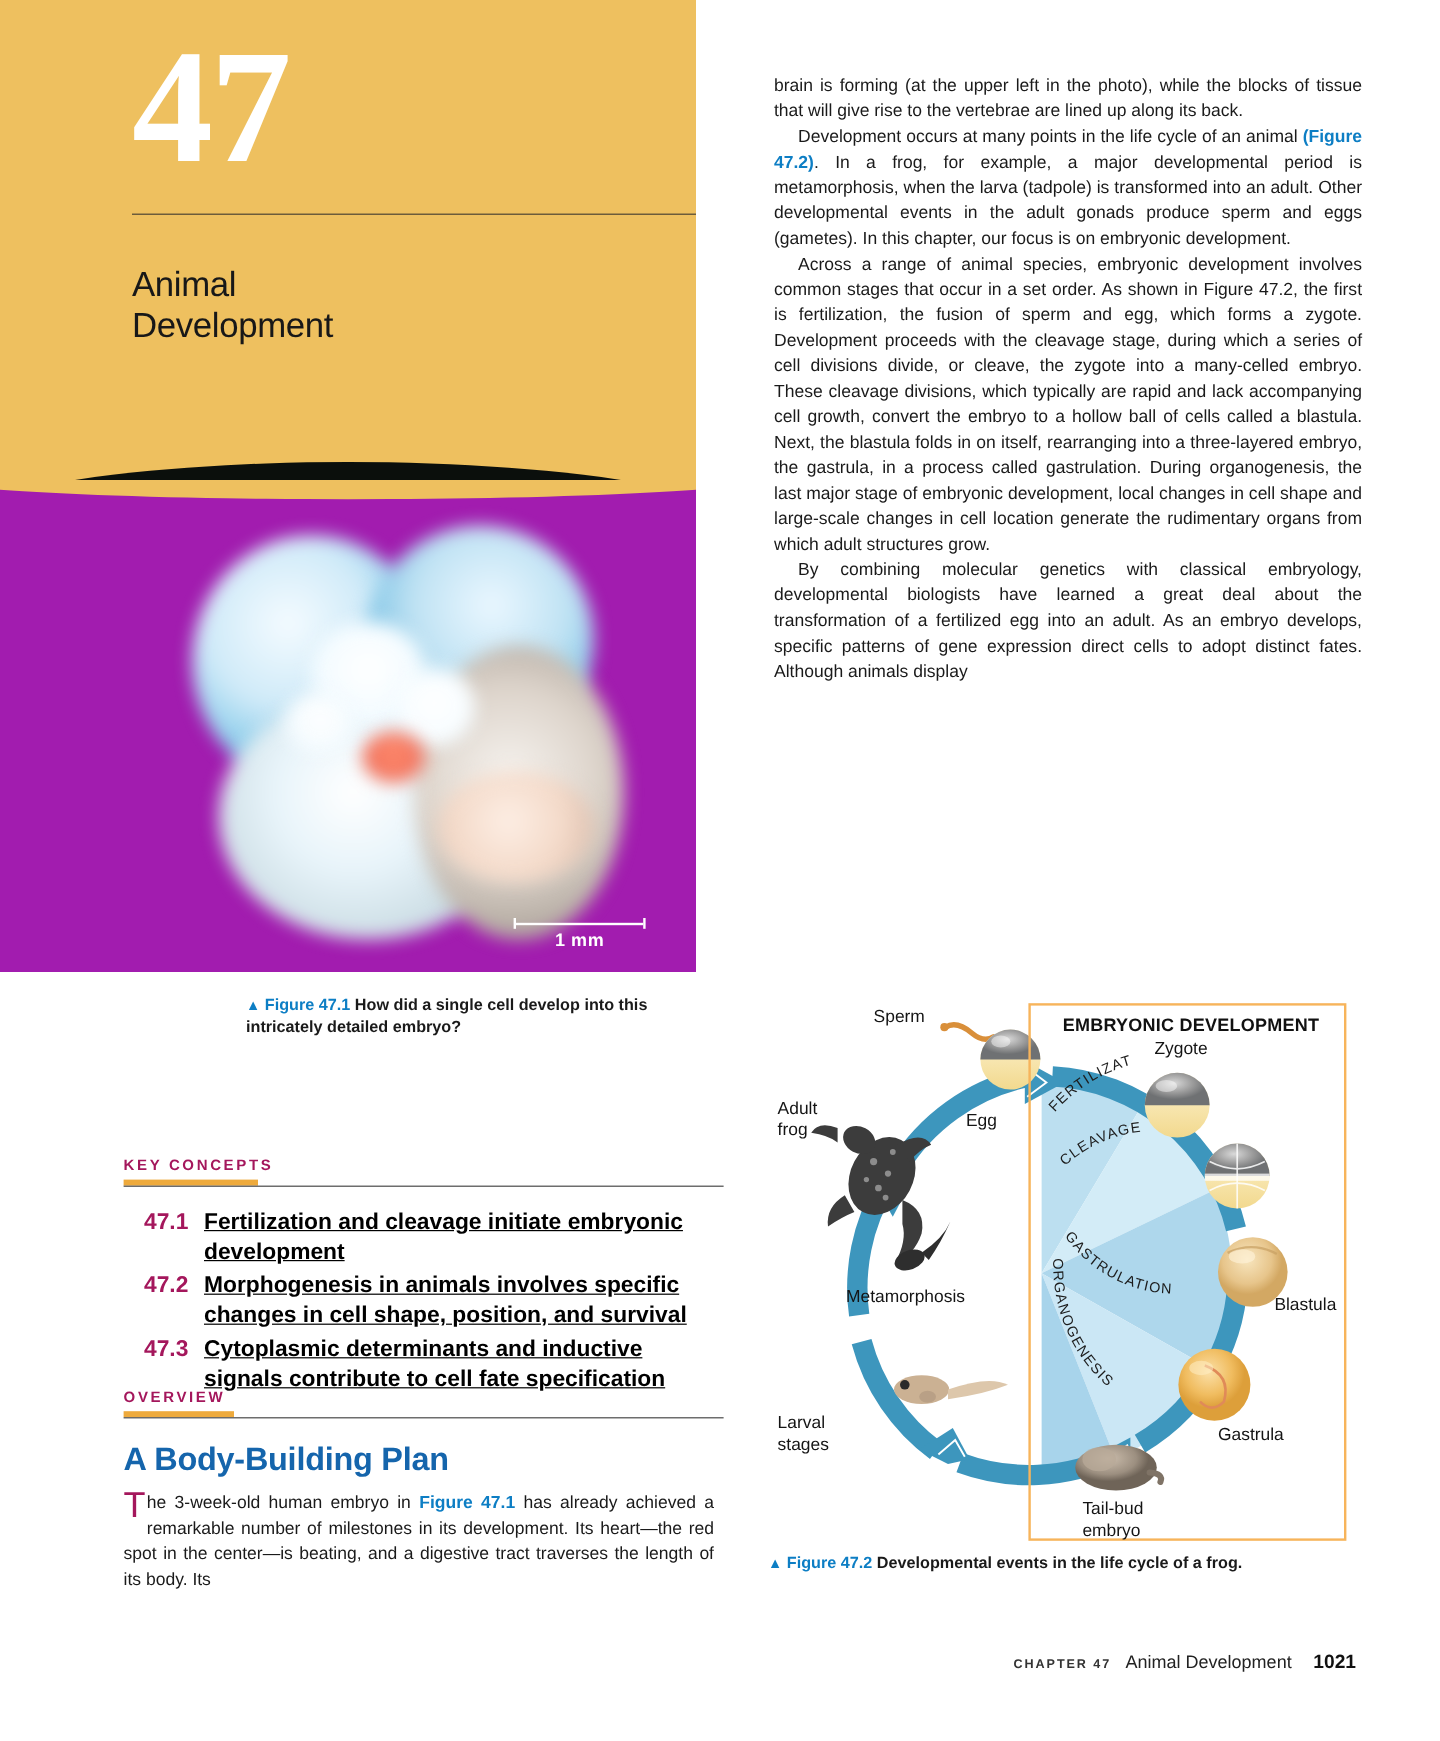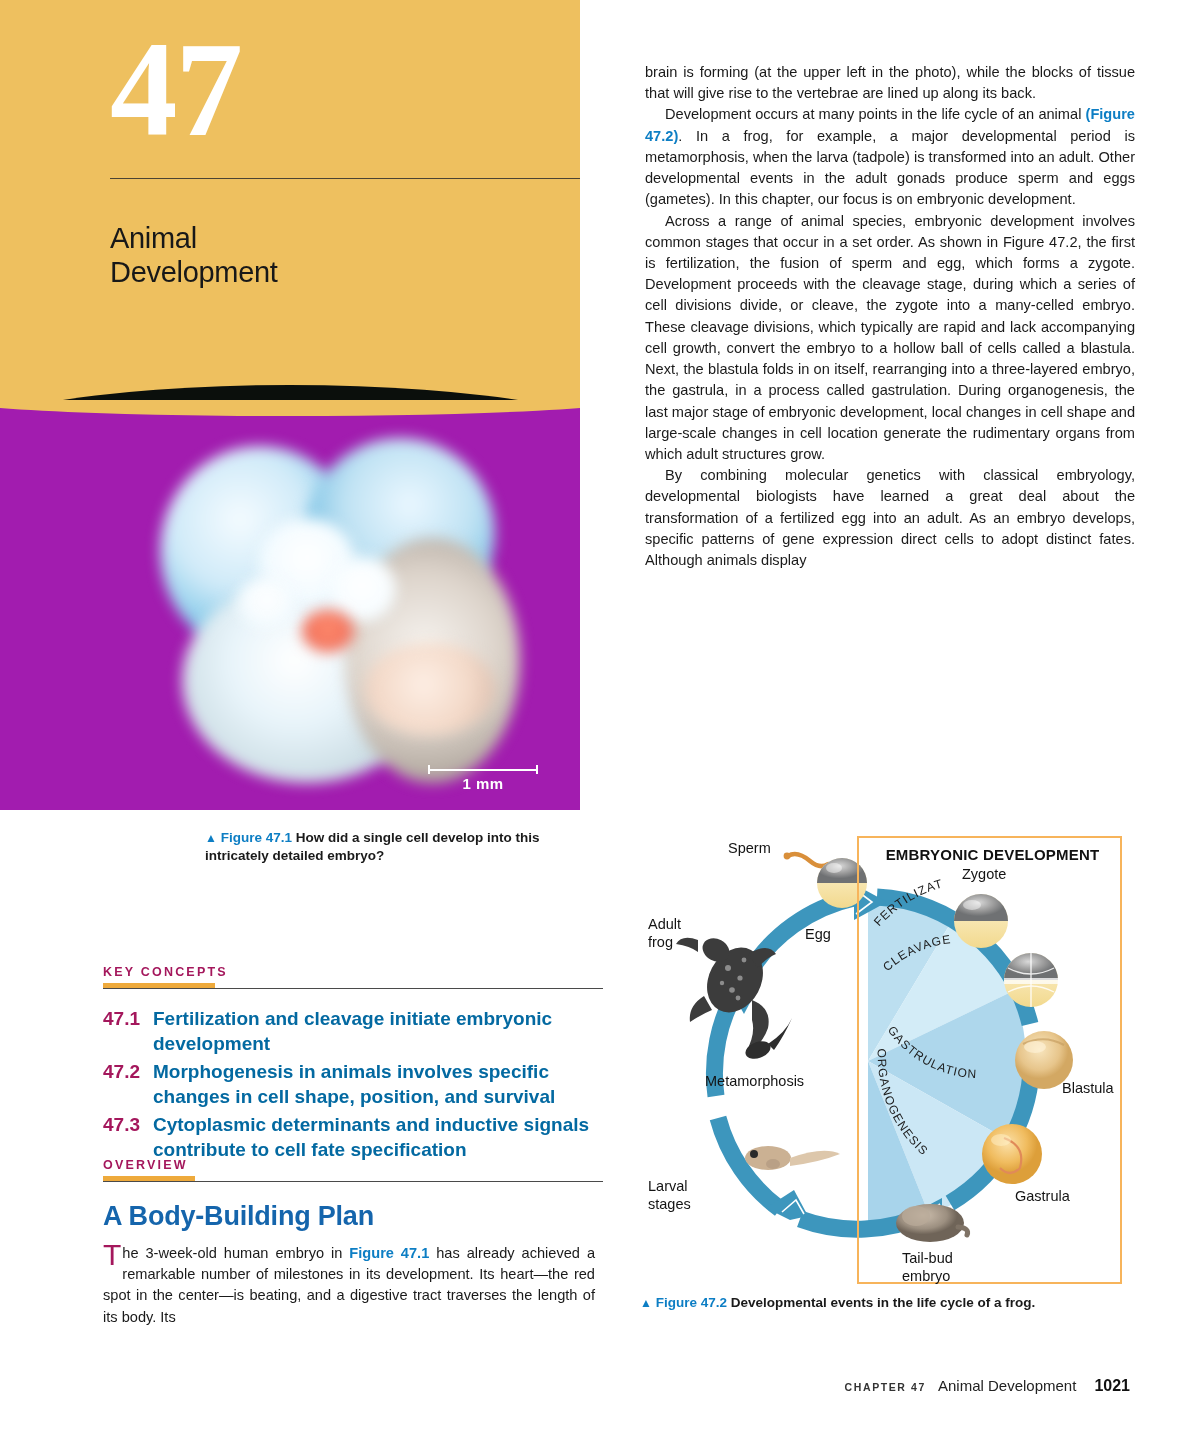--- a/index.html
+++ b/index.html
@@ -39,23 +39,23 @@
   .tri{color:#0d7ec4;font-size:12px;}
 
   
   #key-concepts{position:absolute;left:103px;top:962px;width:500px;}
   .sec-kicker{font-size:12.5px;font-weight:700;color:#a4175c;letter-spacing:2.2px;
      display:inline-block;}
   .kicker-wrap{position:relative;}
   .kicker-bar{position:absolute;left:0;bottom:-8px;width:112px;height:5px;background:#eeaa3c;}
   .kicker-rule{position:absolute;left:0;bottom:-9px;width:500px;height:1px;background:#4a4a4a;}
   .kc-list{margin:26px 0 0 0;}
-  .kc-row{display:flex;margin-bottom:3px;}
+  .kc-row{display:flex;margin-bottom:3px;margin-left:17px;}
   .kc-num{color:#a4175c;font-weight:700;font-size:19px;width:50px;flex:0 0 50px;line-height:1.32;}
-  .kc-txt{color:#0369a1;font-weight:700;font-size:19px;line-height:1.32;}
+  .kc-txt{color:#000000;font-weight:700;font-size:19px;line-height:1.32;text-decoration:underline;}
 
   
   #overview{position:absolute;left:103px;top:1155px;width:500px;}
   #overview .kicker-bar{width:92px;}
   #overview-title{font-size:27px;font-weight:700;color:#1565ac;margin-top:28px;letter-spacing:-0.2px;}
 
   
   .col-text{font-size:14.6px;line-height:1.455;text-align:justify;color:#1a1a1a;}
   #left-body{position:absolute;left:103px;top:1243px;width:492px;}
   #left-body p{margin:0;}

